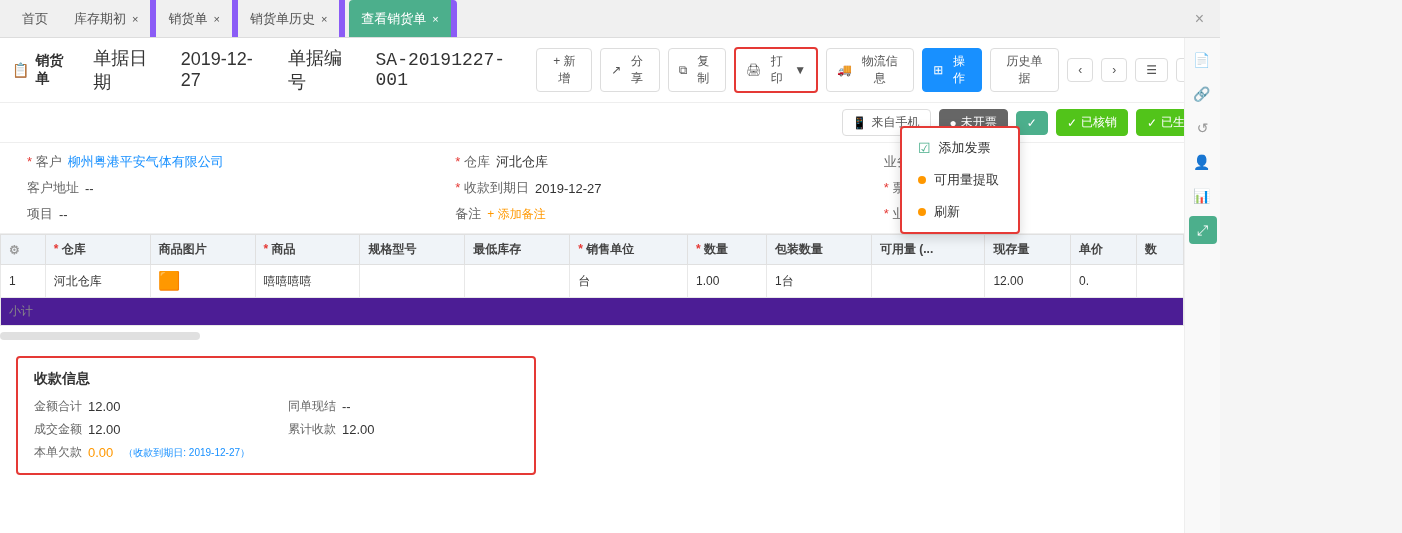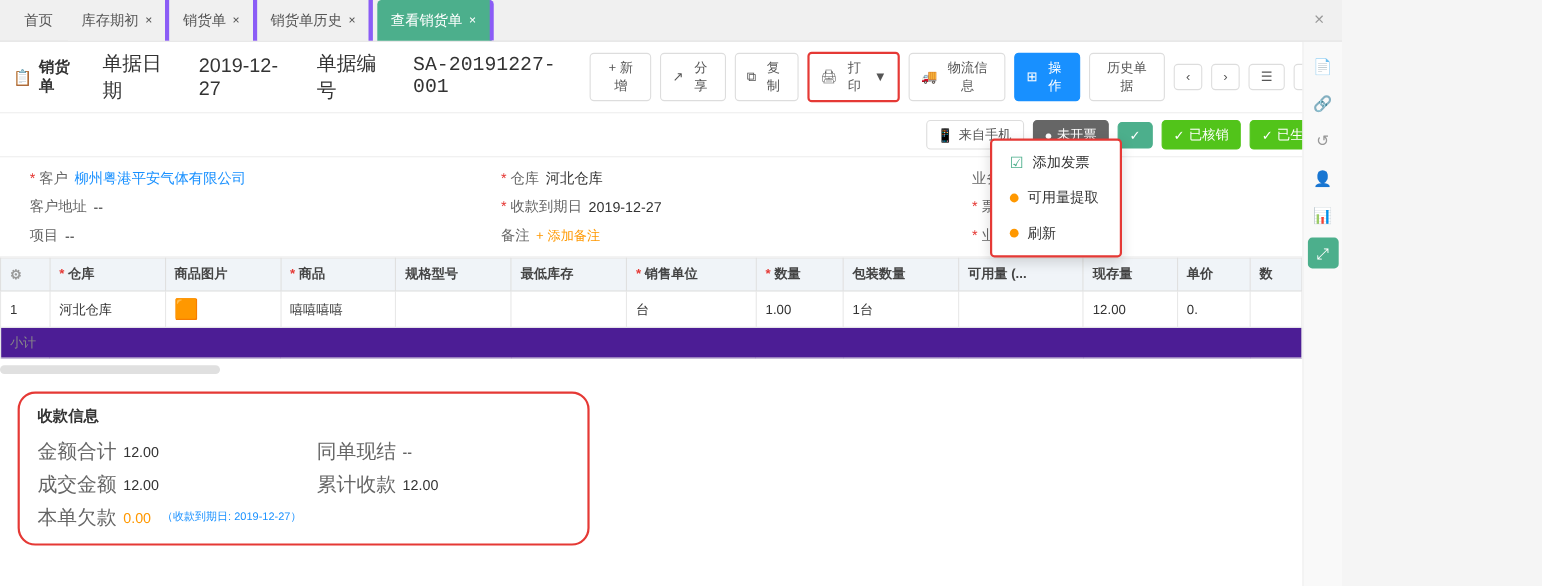--- a/index.html
+++ b/index.html
@@ -5,21 +5,21 @@
     * { box-sizing: border-box; margin: 0; padding: 0; }
     body { font-family: 'Microsoft YaHei', Arial, sans-serif; font-size: 13px; background: #f5f5f5; color: #333; }
 
     
     .tab-bar {
       display: flex; align-items: center; background: #f0f0f0; border-bottom: 1px solid #ddd;
       height: 38px; padding: 0 8px;
     }
     .tab-item {
       display: flex; align-items: center; padding: 0 12px; height: 100%;
-      cursor: pointer; font-size: 13px; color: #555; border-right: 4px solid #8b5cf6;
+      cursor: pointer; font-size: 13px; color: #555; border-right: 6px solid #8b5cf6;
       background: #f0f0f0;
     }
     .tab-item.active {
       background: #4caf8c; color: #fff; border-radius: 4px 4px 0 0;
     }
     .tab-item .tab-close { margin-left: 6px; font-size: 11px; cursor: pointer; }
     .tab-home { padding: 0 14px; font-size: 13px; color: #555; cursor: pointer; }
     .tab-bar-right { margin-left: auto; font-size: 16px; color: #999; cursor: pointer; padding: 0 8px; }
 
     
@@ -85,27 +85,27 @@
     thead th.required::before { content: '* '; color: #e53935; }
     tbody td {
       border: 1px solid #e8e8e8; padding: 5px 8px; background: #fff;
       white-space: nowrap;
     }
     .subrow td { background: #4c1d95; color: #888; }
     .settings-icon { color: #999; cursor: pointer; }
 
     
     .payment-section {
-      border: 2px solid #e53935; border-radius: 16px;
+      border: 2px solid #e53935; border-radius: 4px;
       margin: 10px 16px; padding: 12px 16px; max-width: 520px;
     }
     .payment-title { font-weight: bold; font-size: 14px; margin-bottom: 10px; }
     .payment-grid { display: grid; grid-template-columns: 1fr 1fr; gap: 6px 24px; }
     .payment-row { display: flex; align-items: center; gap: 6px; }
-    .payment-label { color: #666; font-size: 18px; white-space: nowrap; }
+    .payment-label { color: #666; font-size: 12px; white-space: nowrap; }
     .payment-value { color: #333; font-size: 13px; }
     .payment-value.orange { color: #ff9800; }
     .payment-value.date { color: #1890ff; }
 
     
     .right-sidebar {
       position: absolute; right: 0; top: 0; bottom: 0;
       width: 36px; background: #f9f9f9; border-left: 1px solid #eee;
       display: flex; flex-direction: column; align-items: center; padding-top: 8px; gap: 6px;
     }

